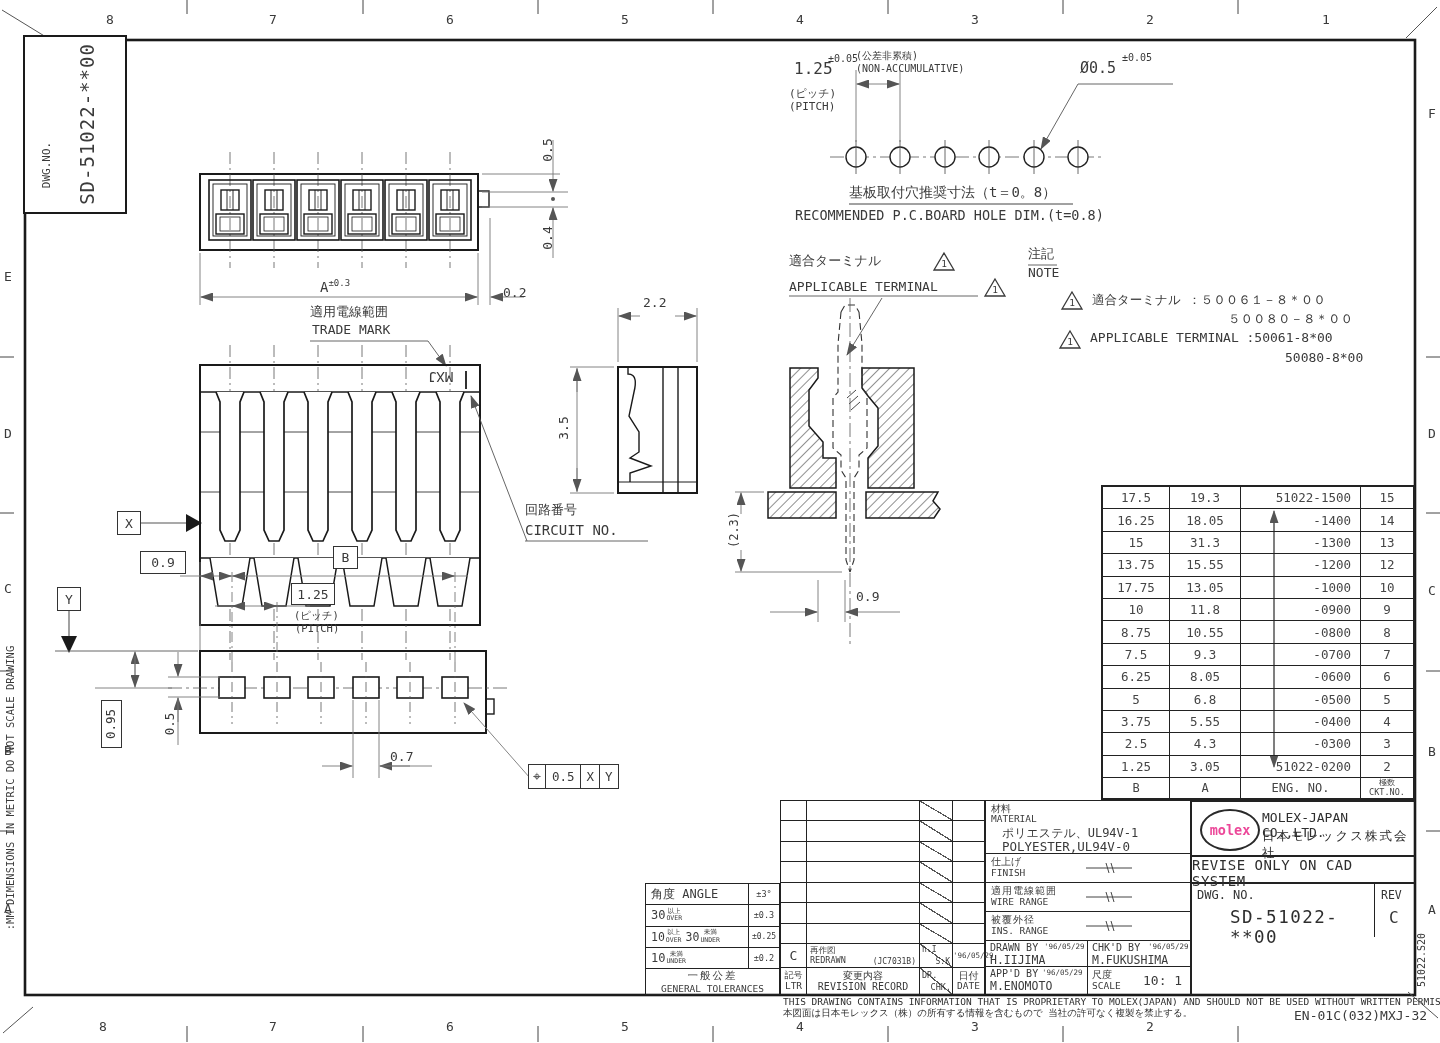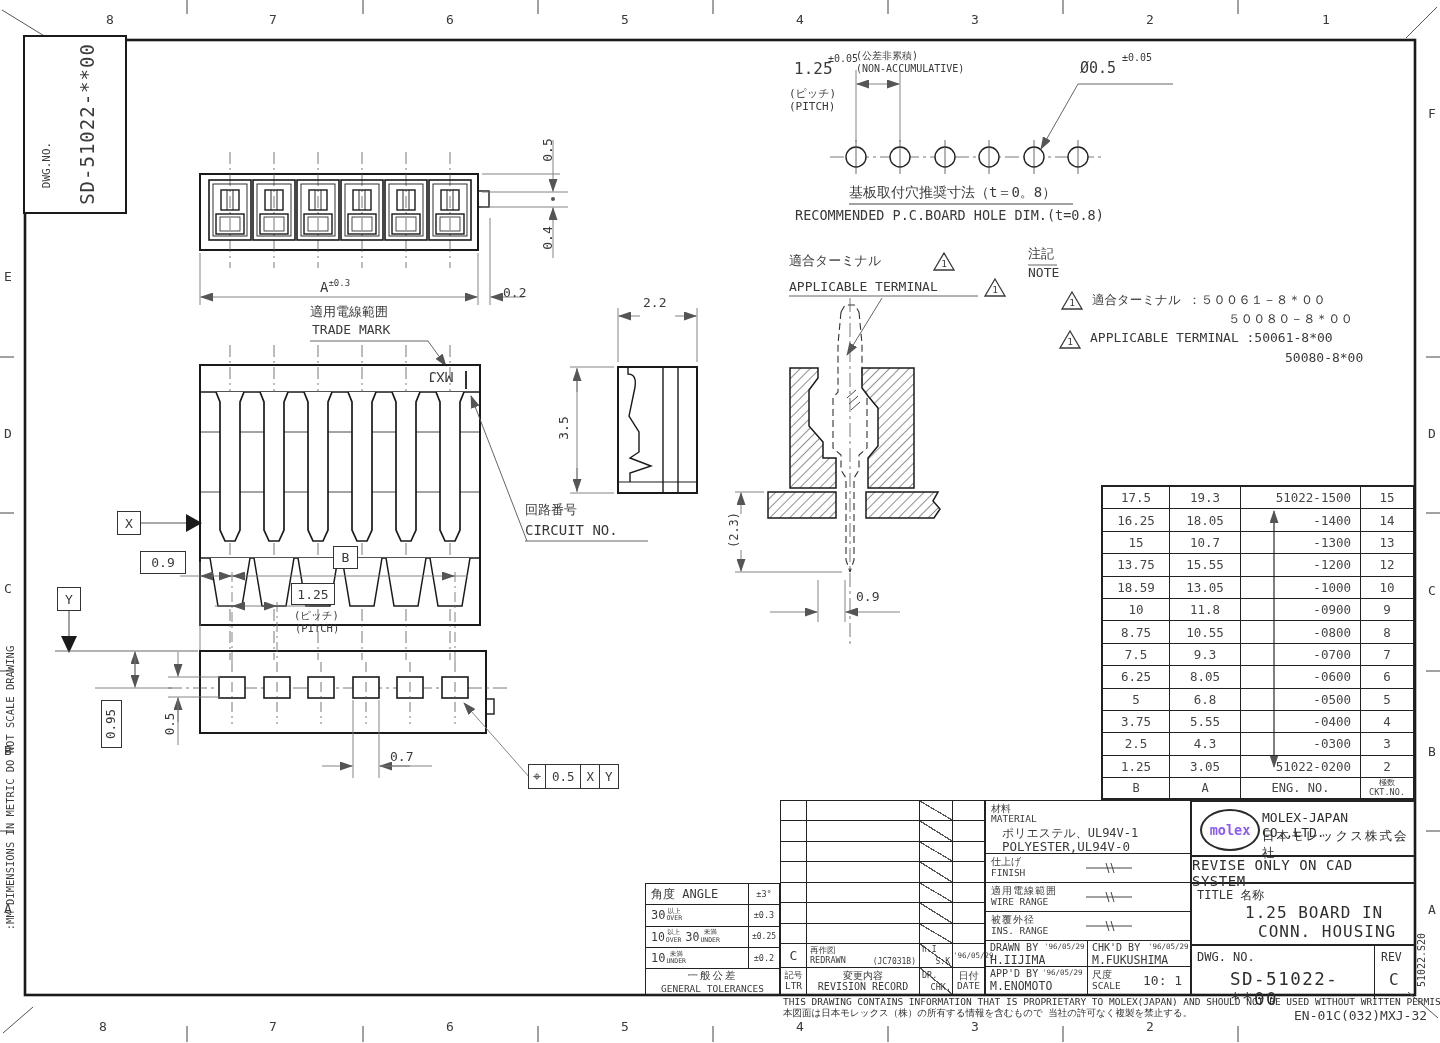--- a/index.html
+++ b/index.html
@@ -32,21 +32,21 @@
   .pt-head .pc{font-size:12px}
   
   .tb{position:absolute;left:1190px;top:800px;width:225px;height:195px;z-index:2;
       border-left:2px solid #222;border-top:2px solid #222;box-sizing:border-box;color:#333}
   .tb-r1{height:53px;border-bottom:2px solid #222;position:relative}
   .tb-r2{height:25px;border-bottom:2px solid #222;display:flex;align-items:flex-start;justify-content:center}
   .tb-r3{height:60px;border-bottom:2px solid #222;position:relative}
   .tb-r4{height:53px;position:relative;display:flex}
   .logo{position:absolute;left:8px;top:7px;width:56px;height:38px;border:2.4px solid #2a2a2a;
         border-radius:50%;display:flex;align-items:center;justify-content:center;
-        font-size:13.5px;font-weight:700;color:#8b5cf6}
+        font-size:13.5px;font-weight:700;color:#ec4899}
   
   .mb{position:absolute;left:985px;top:800px;width:205px;height:195px;z-index:2;
       border-left:1.6px solid #222;border-top:1.6px solid #222;box-sizing:border-box;color:#3a3a3a}
   .mb-r{border-bottom:1.4px solid #222;position:relative;box-sizing:border-box}
   .lblj{font-size:10px;line-height:1.15}
   .lble{font-size:9.5px;line-height:1.15}
   
   .rev{position:absolute;left:780px;top:800px;width:205px;height:195px;z-index:2;
        border:1.6px solid #222;box-sizing:border-box;display:flex;flex-direction:column;color:#3a3a3a}
   .rev-r{display:grid;grid-template-columns:26px 113px 33px 1fr;border-bottom:1.1px solid #222;flex:1}
@@ -429,32 +429,32 @@
       <div class="pc pc4">15</div>
     </div>
         <div class="pt-row">
       <div class="pc">16.25</div>
       <div class="pc">18.05</div>
       <div class="pc pc3">-1400</div>
       <div class="pc pc4">14</div>
     </div>
         <div class="pt-row">
       <div class="pc">15</div>
-      <div class="pc">10.7</div>
+      <div class="pc">31.3</div>
       <div class="pc pc3">-1300</div>
       <div class="pc pc4">13</div>
     </div>
         <div class="pt-row">
       <div class="pc">13.75</div>
       <div class="pc">15.55</div>
       <div class="pc pc3">-1200</div>
       <div class="pc pc4">12</div>
     </div>
         <div class="pt-row">
-      <div class="pc">18.59</div>
+      <div class="pc">17.75</div>
       <div class="pc">13.05</div>
       <div class="pc pc3">-1000</div>
       <div class="pc pc4">10</div>
     </div>
         <div class="pt-row">
       <div class="pc">10</div>
       <div class="pc">11.8</div>
       <div class="pc pc3">-0900</div>
       <div class="pc pc4">9</div>
     </div>
@@ -516,25 +516,20 @@
   <div class="tb-r1">
     <div class="logo">
           <span>molex</span>
         </div>
     <div style="position:absolute;left:70px;top:8px;font-size:13px;color:#2e2e2e">MOLEX-JAPAN CO.,LTD.</div>
     <div style="position:absolute;left:70px;top:26px;font-size:12.5px;letter-spacing:2px;color:#2e2e2e">日本モレックス株式会社</div>
   </div>
   <div class="tb-r2" style="font-size:14px;letter-spacing:0.5px;color:#2e2e2e">
         <span>REVISE ONLY ON CAD SYSTEM</span>
       </div>
-  <div class="tb-r3">
-    <div style="position:absolute;left:5px;top:3px;font-size:12px">TITLE 名称</div>
-    <div style="position:absolute;left:53px;top:19px;font-size:16px;letter-spacing:1px;color:#2e2e2e">1.25 BOARD IN</div>
-    <div style="position:absolute;left:66px;top:38px;font-size:16px;letter-spacing:1px;color:#2e2e2e">CONN. HOUSING</div>
-  </div>
   <div class="tb-r4">
     <div style="flex:1;position:relative;border-right:1.6px solid #222">
       <div style="position:absolute;left:5px;top:4px;font-size:12px">DWG. NO.</div>
       <div style="position:absolute;left:38px;top:23px;font-size:17.5px;letter-spacing:1.5px;color:#2e2e2e">SD-51022-**00</div>
     </div>
     <div style="width:40px;position:relative">
       <div style="position:absolute;left:6px;top:4px;font-size:11.5px">REV</div>
       <div style="position:absolute;left:14px;top:24px;font-size:16px">C</div>
     </div>
   </div>

